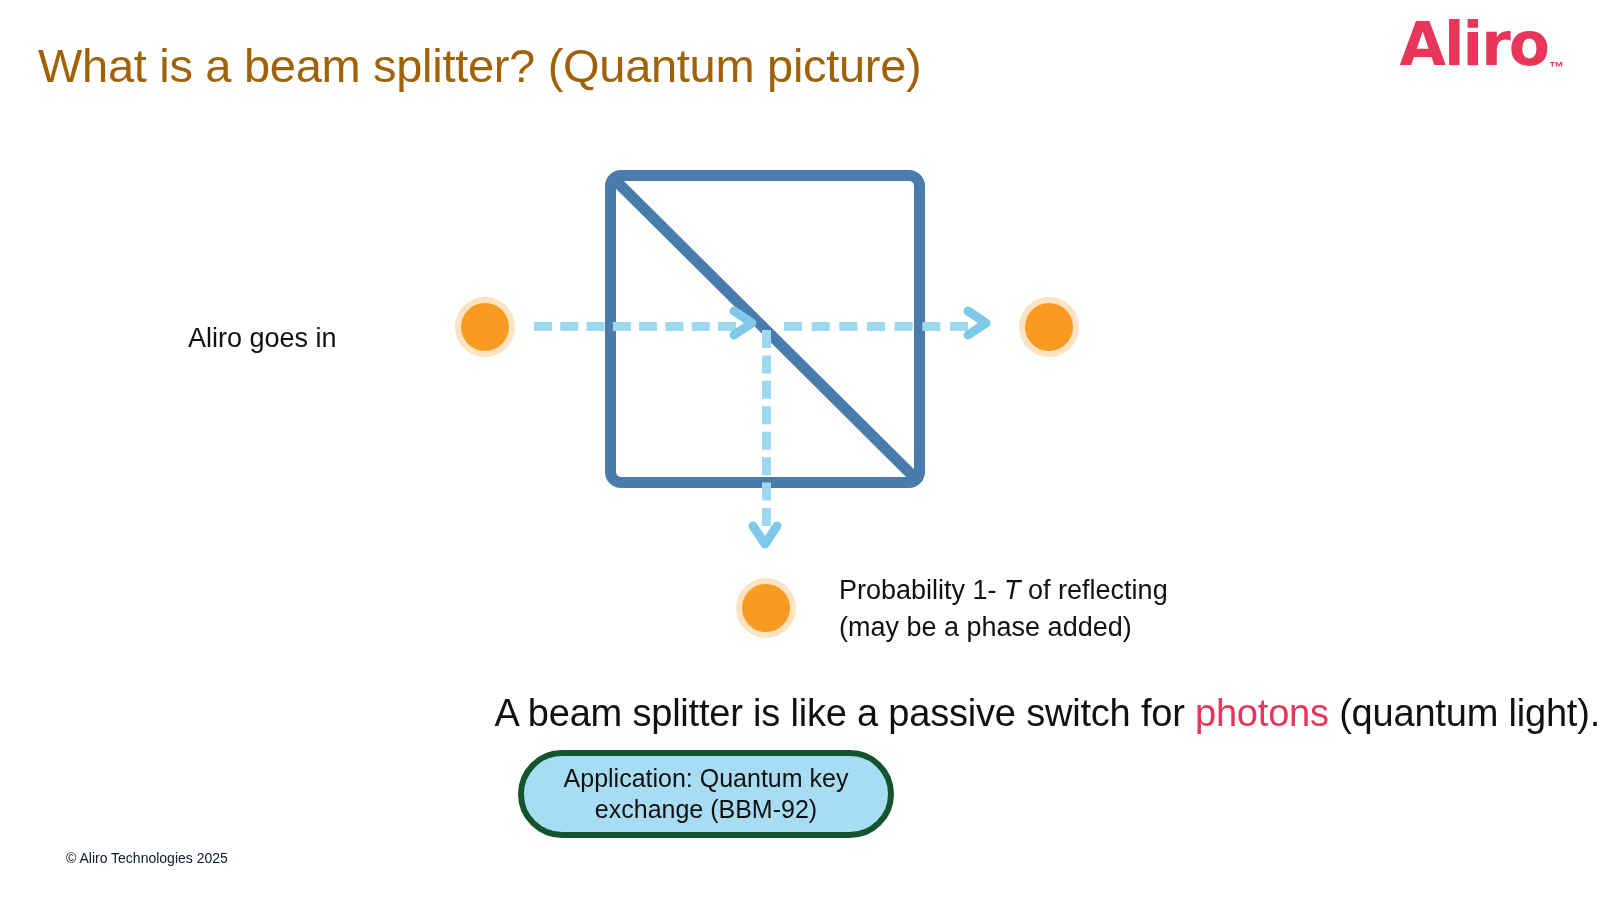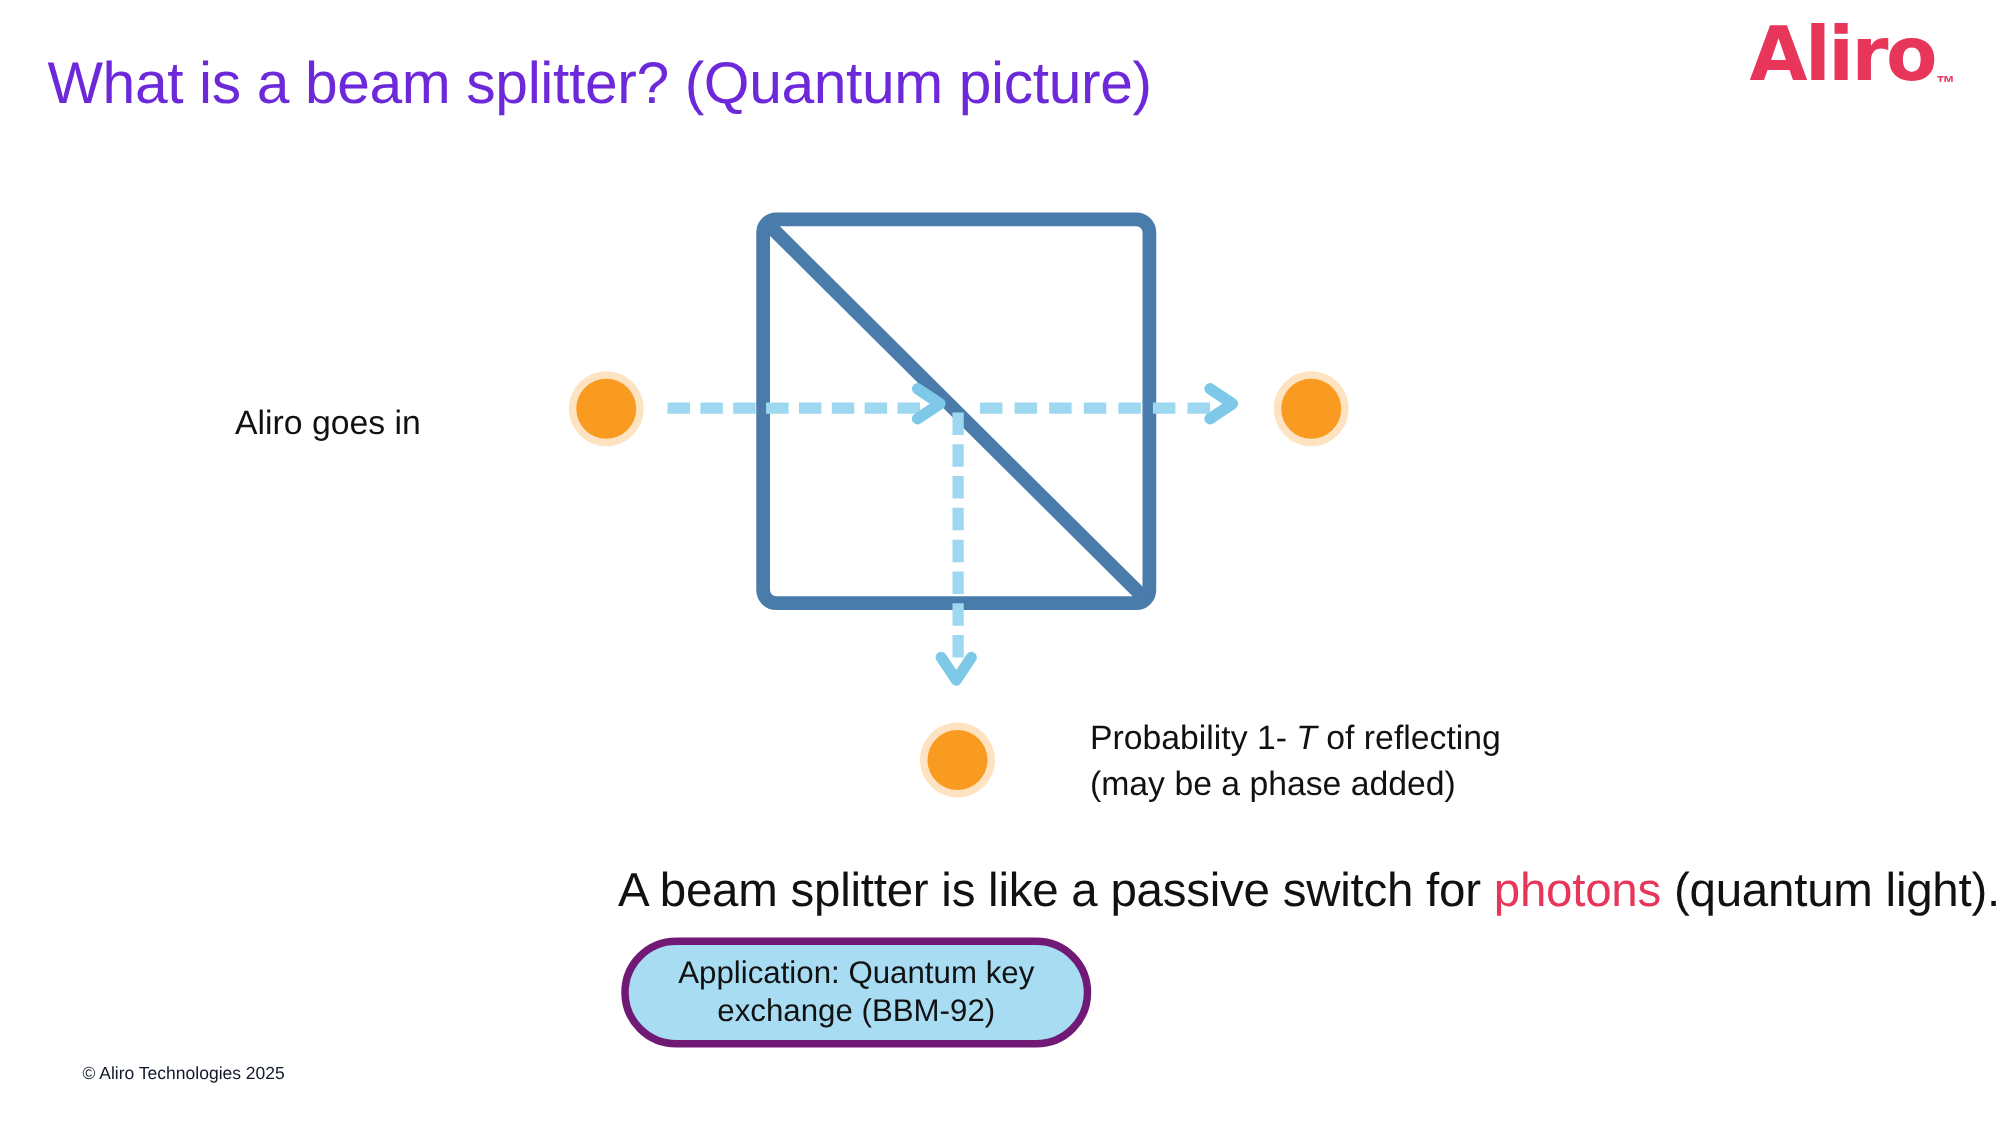--- a/index.html
+++ b/index.html
@@ -20,21 +20,21 @@
   }
 
   
   .slide-title {
     position: absolute;
     left: 38px;
     top: 38px;
     font-size: 47px;
     font-weight: 400;
     letter-spacing: -0.3px;
-    color: #6d28d9;
+    color: #a16207;
     white-space: nowrap;
     text-align: right;
   }
 
   
   .logo {
     position: absolute;
     right: 36px;
     top: 14px;
     display: flex;
@@ -124,26 +124,26 @@
     font-size: 38px;
     color: #111111;
     white-space: nowrap;
     letter-spacing: -0.2px;
   }
   .statement .hl { color: #e8365a; }
 
   
   .badge {
     position: absolute;
-    left: 497px;
+    left: 518px;
     top: 750px;
     width: 376px;
     height: 88px;
     background: #a7dcf2;
-    border: 6px solid #701a75;
+    border: 6px solid #14532d;
     border-radius: 44px;
     display: flex;
     align-items: center;
     justify-content: center;
     text-align: center;
     font-size: 25px;
     line-height: 1.26;
     color: #111111;
     white-space: pre-line;
   }
@@ -192,21 +192,21 @@
     <polyline points="8,6 20,24 32,6" fill="none" stroke="#7ec8e8" stroke-width="9" stroke-linecap="round" stroke-linejoin="round"></polyline>
   </svg>
 
   <div class="photon" style="left:461px; top:303px;"></div>
   <div class="photon" style="left:1025px; top:303px;"></div>
   <div class="photon" style="left:742px; top:584px;"></div>
 
   <div class="label" style="left:188px; top:320px;">Aliro goes in</div>
 
 
-  <div class="label" style="left:839px; top:572px;margin-left:33px;"><span>Probability 1- </span><em>T</em><span> of reflecting
+  <div class="label" style="left:839px; top:572px;"><span>Probability 1- </span><em>T</em><span> of reflecting
 (may be a phase added)</span></div>
 
   <div class="statement"><span>A beam splitter is like a passive switch for </span><span class="hl">photons</span><span> (quantum light).</span></div>
 
   <div class="badge">Application: Quantum key
 exchange (BBM-92)</div>
 
   <div class="footer">© Aliro Technologies 2025</div>
 
 </div>

